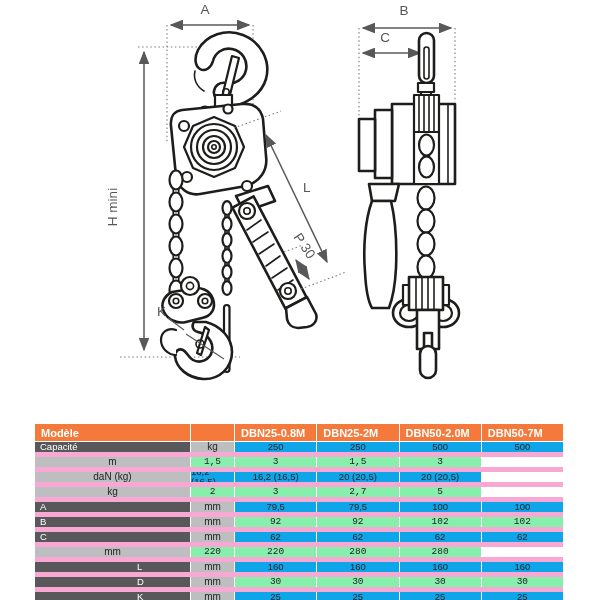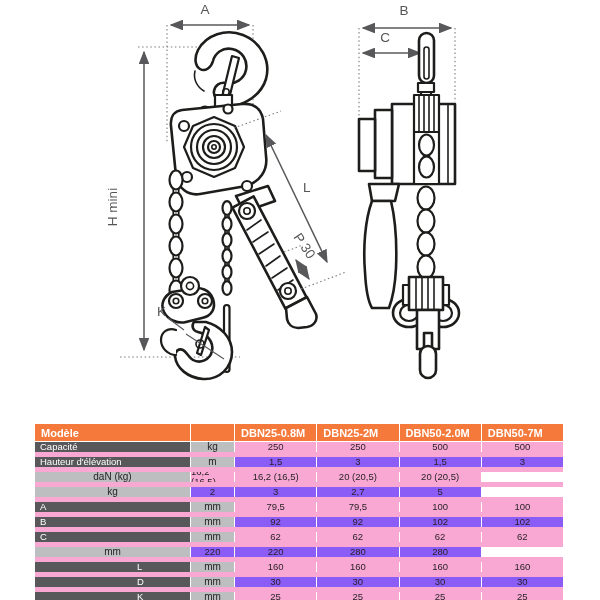--- a/index.html
+++ b/index.html
@@ -20,22 +20,22 @@
   .spec-table{position:absolute;left:35px;top:424px;width:528px;font-family:"Liberation Sans",sans-serif;}
   .t-row{display:grid;grid-template-columns:155px 43px 1fr 1fr 1fr 1fr;column-gap:1px;
          background:#ffffff;border-bottom:5px solid #f9a8d4;}
   .t-row.t-header{border-bottom:1px solid #ffffff;}
   .t-header .cell{height:17px;background:#f4793b;color:#ffffff;font-size:11px;font-weight:600;
                   display:flex;align-items:center;padding-left:6px;box-sizing:border-box;overflow:hidden;}
   .cell{height:10px;line-height:10px;font-size:9.5px;color:#231f20;overflow:hidden;box-sizing:border-box;}
   .t-row:not(.t-header) .cell{display:flex;align-items:center;}
   .c-label{background:#58585a;color:#ffffff;padding-left:5px;}
   .c-unit{background:#bdbec0;justify-content:center;font-size:10px;}
-  .rA .c-val{background:#f9a8d4;}
-  .rB .c-val{background:#8b5cf6;}
+  .rA .c-val{background:#0ea5e9;}
+  .rB .c-val{background:#86efac;font-family:Liberation Mono, monospace;}
   .c-val{justify-content:center;}
   .bold-row .c-label{font-weight:bold;}
   .sub-indent{margin-left:97px;}
   .grp-gap{margin-left:38px;}
 </style>
 </head>
 <body>
 
 <div id="stage">
 
@@ -258,21 +258,20 @@
     <div class="t-row rA">
       <div class="cell c-label">Capacité</div>
       <div class="cell c-unit">kg</div>
       <div class="cell c-val">250</div>
       <div class="cell c-val">250</div>
       <div class="cell c-val">500</div>
       <div class="cell c-val">500</div>
     </div>
 
     <div class="t-row rB">
-      <div class="cell c-label">Hauteur d'élévation</div>
       <div class="cell c-unit">m</div>
       <div class="cell c-val">1,5</div>
       <div class="cell c-val">3</div>
       <div class="cell c-val">1,5</div>
       <div class="cell c-val">3</div>
     </div>
 
     <div class="t-row rA bold-row">
       <div class="cell c-unit">daN (kg)</div>
       <div class="cell c-val">16,2 (16,5)</div>

